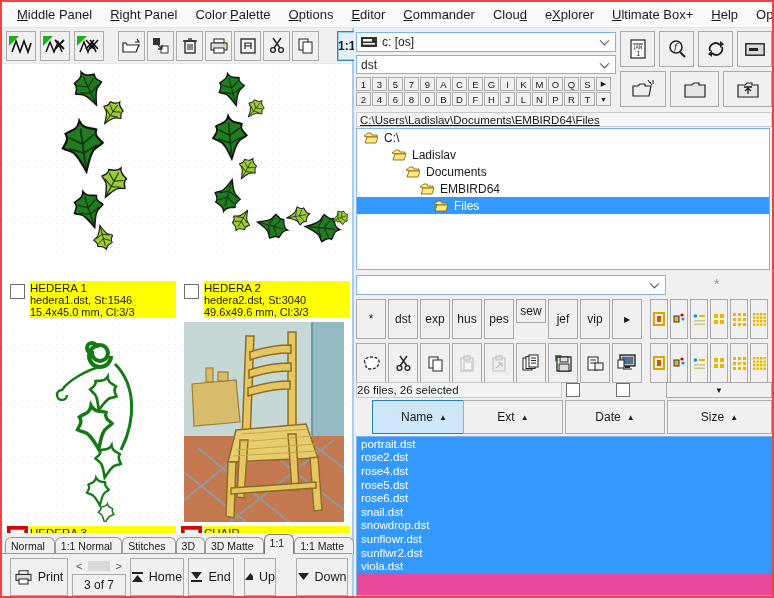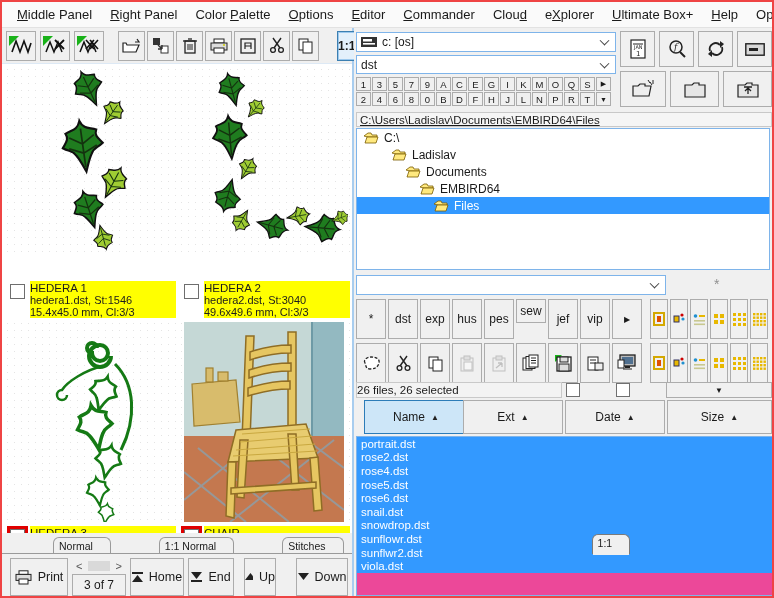--- a/index.html
+++ b/index.html
@@ -36,21 +36,21 @@
   .cbarea{width:26px;display:flex;justify-content:center;padding-top:3px;}
   .cb{width:15px;height:15px;background:#fff;border:1px solid #6E6E6E;display:flex;align-items:center;justify-content:center;
       font-size:12px;font-weight:bold;color:#1a1a1a;line-height:1;}
   .cbwrap{padding:0;}
   .cbwrap.red{box-shadow:0 0 0 3px #E00000;}
   .ylabel{flex:1;background:#FFFF00;font-size:11px;line-height:12.2px;color:#1c1c1c;padding:1px 8px 2px 0;height:100%;}
   .ylabel .t1{font-size:11.5px;}
   
   .tabs{position:absolute;left:0;top:505px;width:350px;height:21px;display:flex;align-items:flex-end;background:#F0F0F0;padding-left:3px;}
   .tab{font-size:10.5px;white-space:nowrap;border:1px solid #9A9A9A;border-bottom:none;border-radius:6px 6px 0 0;
-       padding:2px 17px 1px 5px;background:#F0F0F0;height:17px;position:relative;margin-left:48px;}
+       padding:2px 9px 1px 5px;background:#F0F0F0;height:17px;position:relative;}
   .tab.active{height:20px;background:#F0F0F0;border-color:#7A7A7A;z-index:2;font-weight:normal;}
   .tabs::after{content:"";position:absolute;left:0;right:0;bottom:0;height:1px;background:#9A9A9A;z-index:1;}
   .tab.active::after{content:"";position:absolute;left:0;right:0;bottom:-1px;height:2px;background:#F0F0F0;z-index:3;}
   .tabarrows{margin-left:auto;display:flex;gap:1px;padding:0 2px 1px 0;}
   .tabarrows .btn{width:12px;height:14px;font-size:8px;color:#333;}
   .tabarrows .btn.dim{color:#AAA;}
   
   .bottombar{position:absolute;left:0;top:526px;width:350px;height:42px;background:#F0F0F0;}
   .bottombar .btn{position:absolute;top:4px;height:38px;font-size:12.5px;gap:6px;}
   .pager{position:absolute;left:70px;top:4px;width:54px;height:38px;display:flex;flex-direction:column;}
@@ -781,21 +781,21 @@
 
     <div class="statusbar">
         <span>26 files, 26 selected</span>
       </div>
     <div class="scb" style="left:212px;"></div>
     <div class="scb" style="left:262px;"></div>
     <div class="btn" style="position:absolute;left:312px;top:354px;width:106px;height:16px;font-size:8px;">
         <span>▼</span>
       </div>
 
-    <div class="hdr pressed" style="left:10px;width:104px;">
+    <div class="hdr pressed" style="left:18px;width:104px;">
         <span>Name</span>
         <span class="arr">▲</span>
       </div>
     <div class="hdr" style="left:109px;width:100px;">
         <span>Ext</span>
         <span class="arr">▲</span>
       </div>
     <div class="hdr" style="left:211px;width:100px;">
         <span>Date</span>
         <span class="arr">▲</span>

